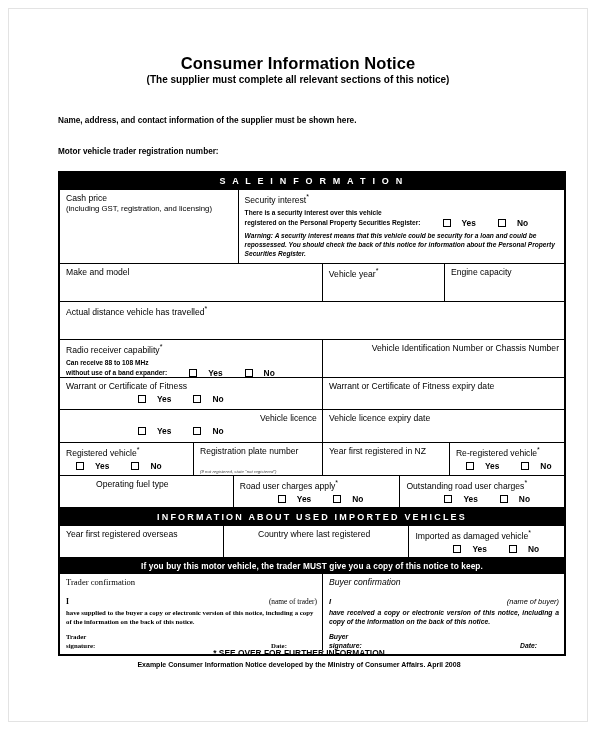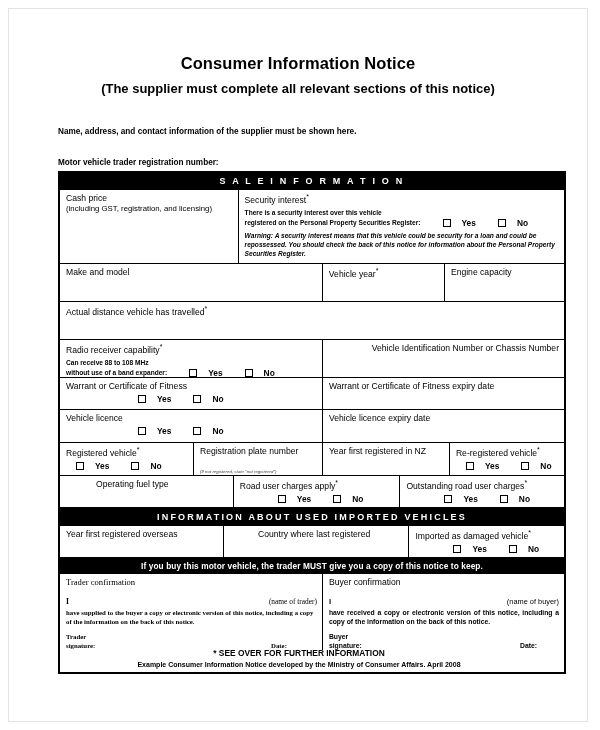--- a/index.html
+++ b/index.html
@@ -26,23 +26,23 @@
   }
   .doc-title {
     text-align: center;
     font-size: 16.5px;
     font-weight: bold;
     letter-spacing: 0.1px;
     margin-top: 45px;
   }
   .doc-subtitle {
     text-align: center;
-    font-size: 13px;
-    font-weight: bold;
-    margin-top: 8px;
+    font-size: 10px;
+    font-weight: bold;
+    margin-top: 1px;
   }
   .supplier-line {
     font-size: 8.2px;
     font-weight: bold;
     margin-left: 49px;
     margin-top: 31px;
   }
   .trader-reg-line {
     font-size: 8.2px;
     font-weight: bold;
@@ -259,21 +259,21 @@
               <span>No</span>
             </span>
         </div>
       </div>
       <div class="cell" style="width:243px;height:31px;">
         <div class="lbl">Warrant or Certificate of Fitness expiry date</div>
       </div>
     </div>
 
     <div class="row">
-      <div class="cell" style="width:265px;height:32px;">
+      <div class="cell" style="width:265px;height:32px;text-align:right;">
         <div class="lbl">Vehicle licence</div>
         <div style="display:flex;align-items:center;margin-top:2px;padding-left:72px;">
           <span class="cbopt">
               <span class="box"></span>
               <span>Yes</span>
             </span>
           <span class="gap-lg"></span>
           <span class="cbopt">
               <span class="box"></span>
               <span>No</span>
@@ -391,21 +391,21 @@
           <span class="conf-i">I</span>
           <span class="conf-name">(name of trader)</span>
         </div>
         <div class="conf-body">have supplied to the buyer a copy or electronic version of this notice, including a copy of the information on the back of this notice.</div>
         <div class="conf-sig">Trader</div>
         <div class="sigrow">
           <span class="conf-sig" style="margin-top:0;">signature:</span>
           <span class="conf-sig" style="margin-top:0;margin-right:30px;">Date:</span>
         </div>
       </div>
-      <div class="cell" style="width:243px;height:98px;">
+      <div class="cell" style="width:243px;height:80px;font-style:italic;">
         <div class="lbl">Buyer confirmation</div>
         <div class="sigrow" style="margin-top:9px;">
           <span class="conf-i">I</span>
           <span class="conf-name">(name of buyer)</span>
         </div>
         <div class="conf-body just">have received a copy or electronic version of this notice, including a copy of the information on the back of this notice.</div>
         <div class="conf-sig">Buyer</div>
         <div class="sigrow">
           <span class="conf-sig" style="margin-top:0;">signature:</span>
           <span class="conf-sig" style="margin-top:0;margin-right:22px;">Date:</span>

